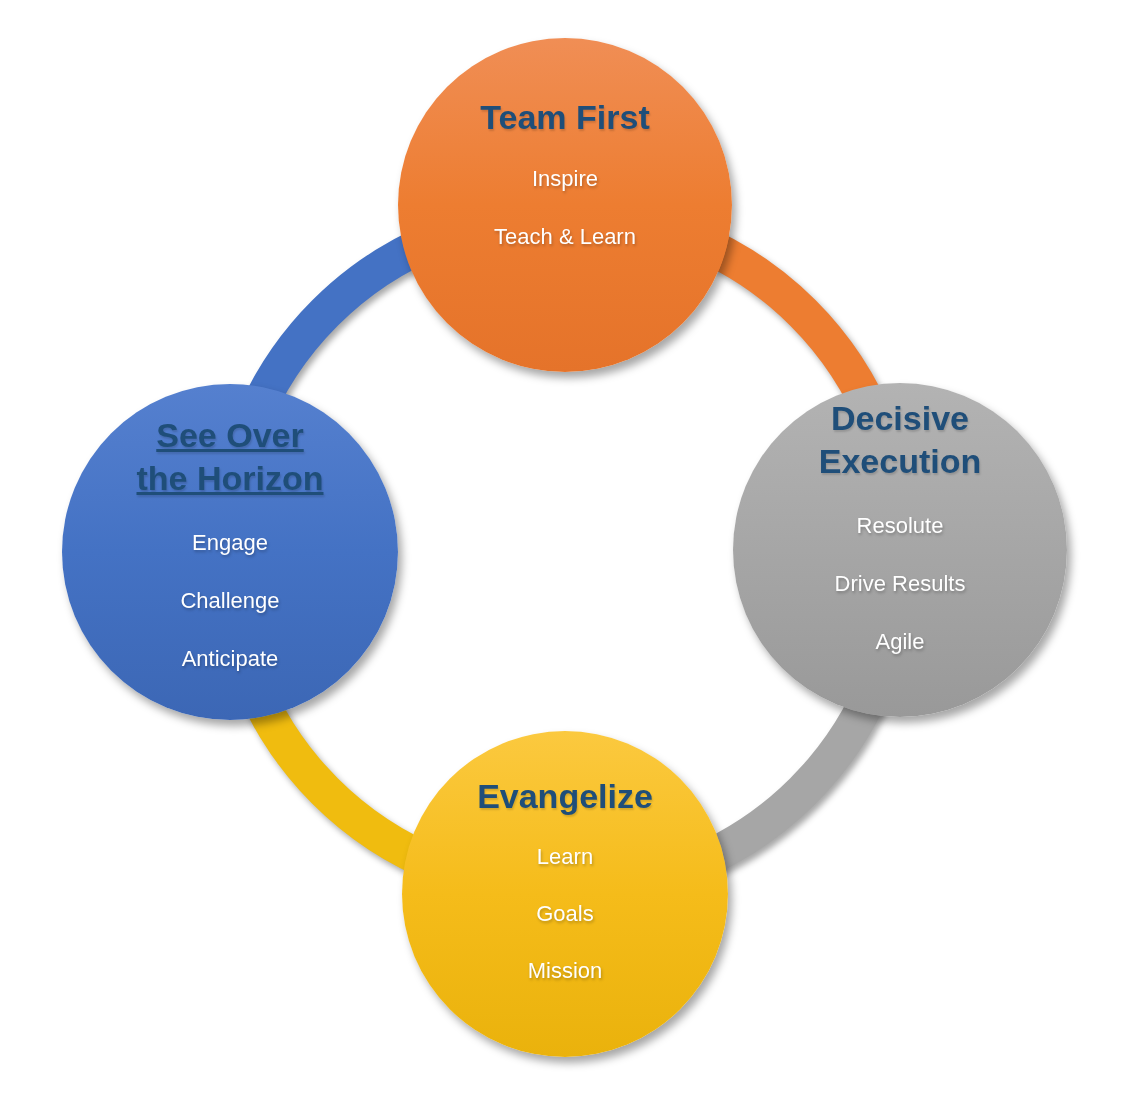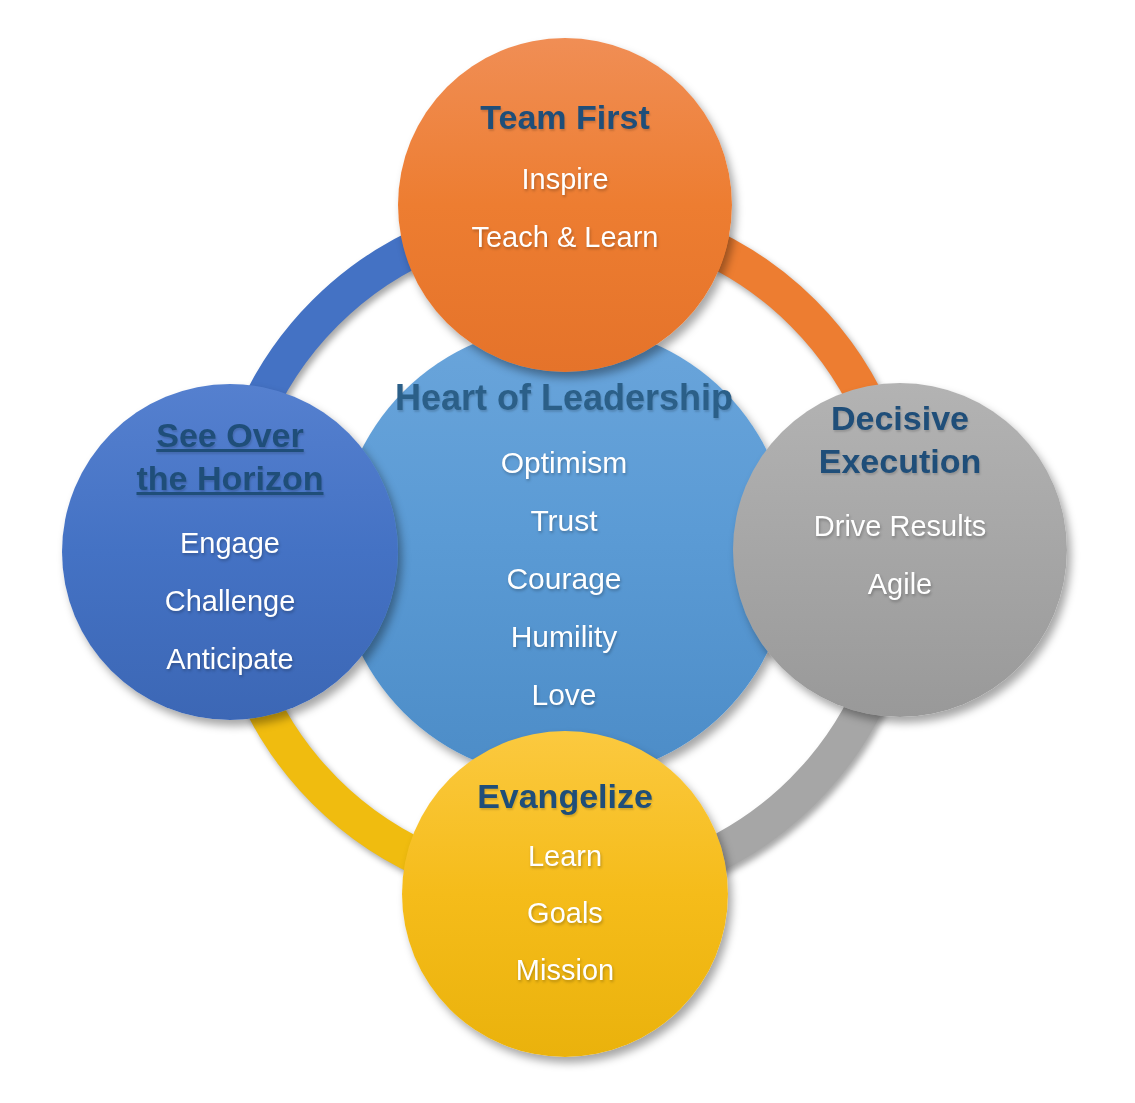--- a/index.html
+++ b/index.html
@@ -75,21 +75,21 @@
     line-height: 44px;
     color: #2B5F88;
     margin-top: 51px;
   }
   .c-top .title    { margin-top: 58px; }
   .c-left .title   { margin-top: 30px; text-decoration: underline; }
   .c-right .title  { margin-top: 14px; }
   .c-bottom .title { margin-top: 44px; }
   .items {
     color: #ffffff;
-    font-size: 29px;
+    font-size: 22px;
     line-height: 58px;
     text-shadow: 1px 2px 3px rgba(0,0,0,0.25);
     white-space: nowrap;
   }
   .c-center .items {
     font-size: 30px;
     margin-top: 14px;
   }
   .c-top .items    { margin-top: 11px; }
   .c-left .items   { margin-top: 14px; }
@@ -101,30 +101,20 @@
 
 <div class="stage">
 
   <svg class="ring" width="1135" height="1103" viewBox="0 0 1135 1103">
     <path d="M 226 552 A 338 338 0 0 1 564 214" stroke="#4472C4"></path>
     <path d="M 564 214 A 338 338 0 0 1 902 552" stroke="#ED7D31"></path>
     <path d="M 902 552 A 338 338 0 0 1 564 890" stroke="#A6A6A6"></path>
     <path d="M 564 890 A 338 338 0 0 1 226 552" stroke="#F0BC0F"></path>
   </svg>
 
-  <div class="circle c-center">
-    <div class="title">Heart of Leadership</div>
-    <div class="items">
-      <div class="item">Optimism</div>
-      <div class="item">Trust</div>
-      <div class="item">Courage</div>
-      <div class="item">Humility</div>
-      <div class="item">Love</div>
-    </div>
-  </div>
 
   <div class="circle c-top">
     <div class="title">Team First</div>
     <div class="items">
       <div class="item">Inspire</div>
       <div class="item">Teach &amp; Learn</div>
     </div>
   </div>
 
   <div class="circle c-left">
@@ -138,20 +128,21 @@
       <div class="item">Anticipate</div>
     </div>
   </div>
 
   <div class="circle c-right">
     <div class="title">
       <div>Decisive</div>
       <div>Execution</div>
     </div>
     <div class="items">
+      <div class="item">Resolute</div>
       <div class="item">Drive Results</div>
       <div class="item">Agile</div>
     </div>
   </div>
 
   <div class="circle c-bottom">
     <div class="title">Evangelize</div>
     <div class="items">
       <div class="item">Learn</div>
       <div class="item">Goals</div>

